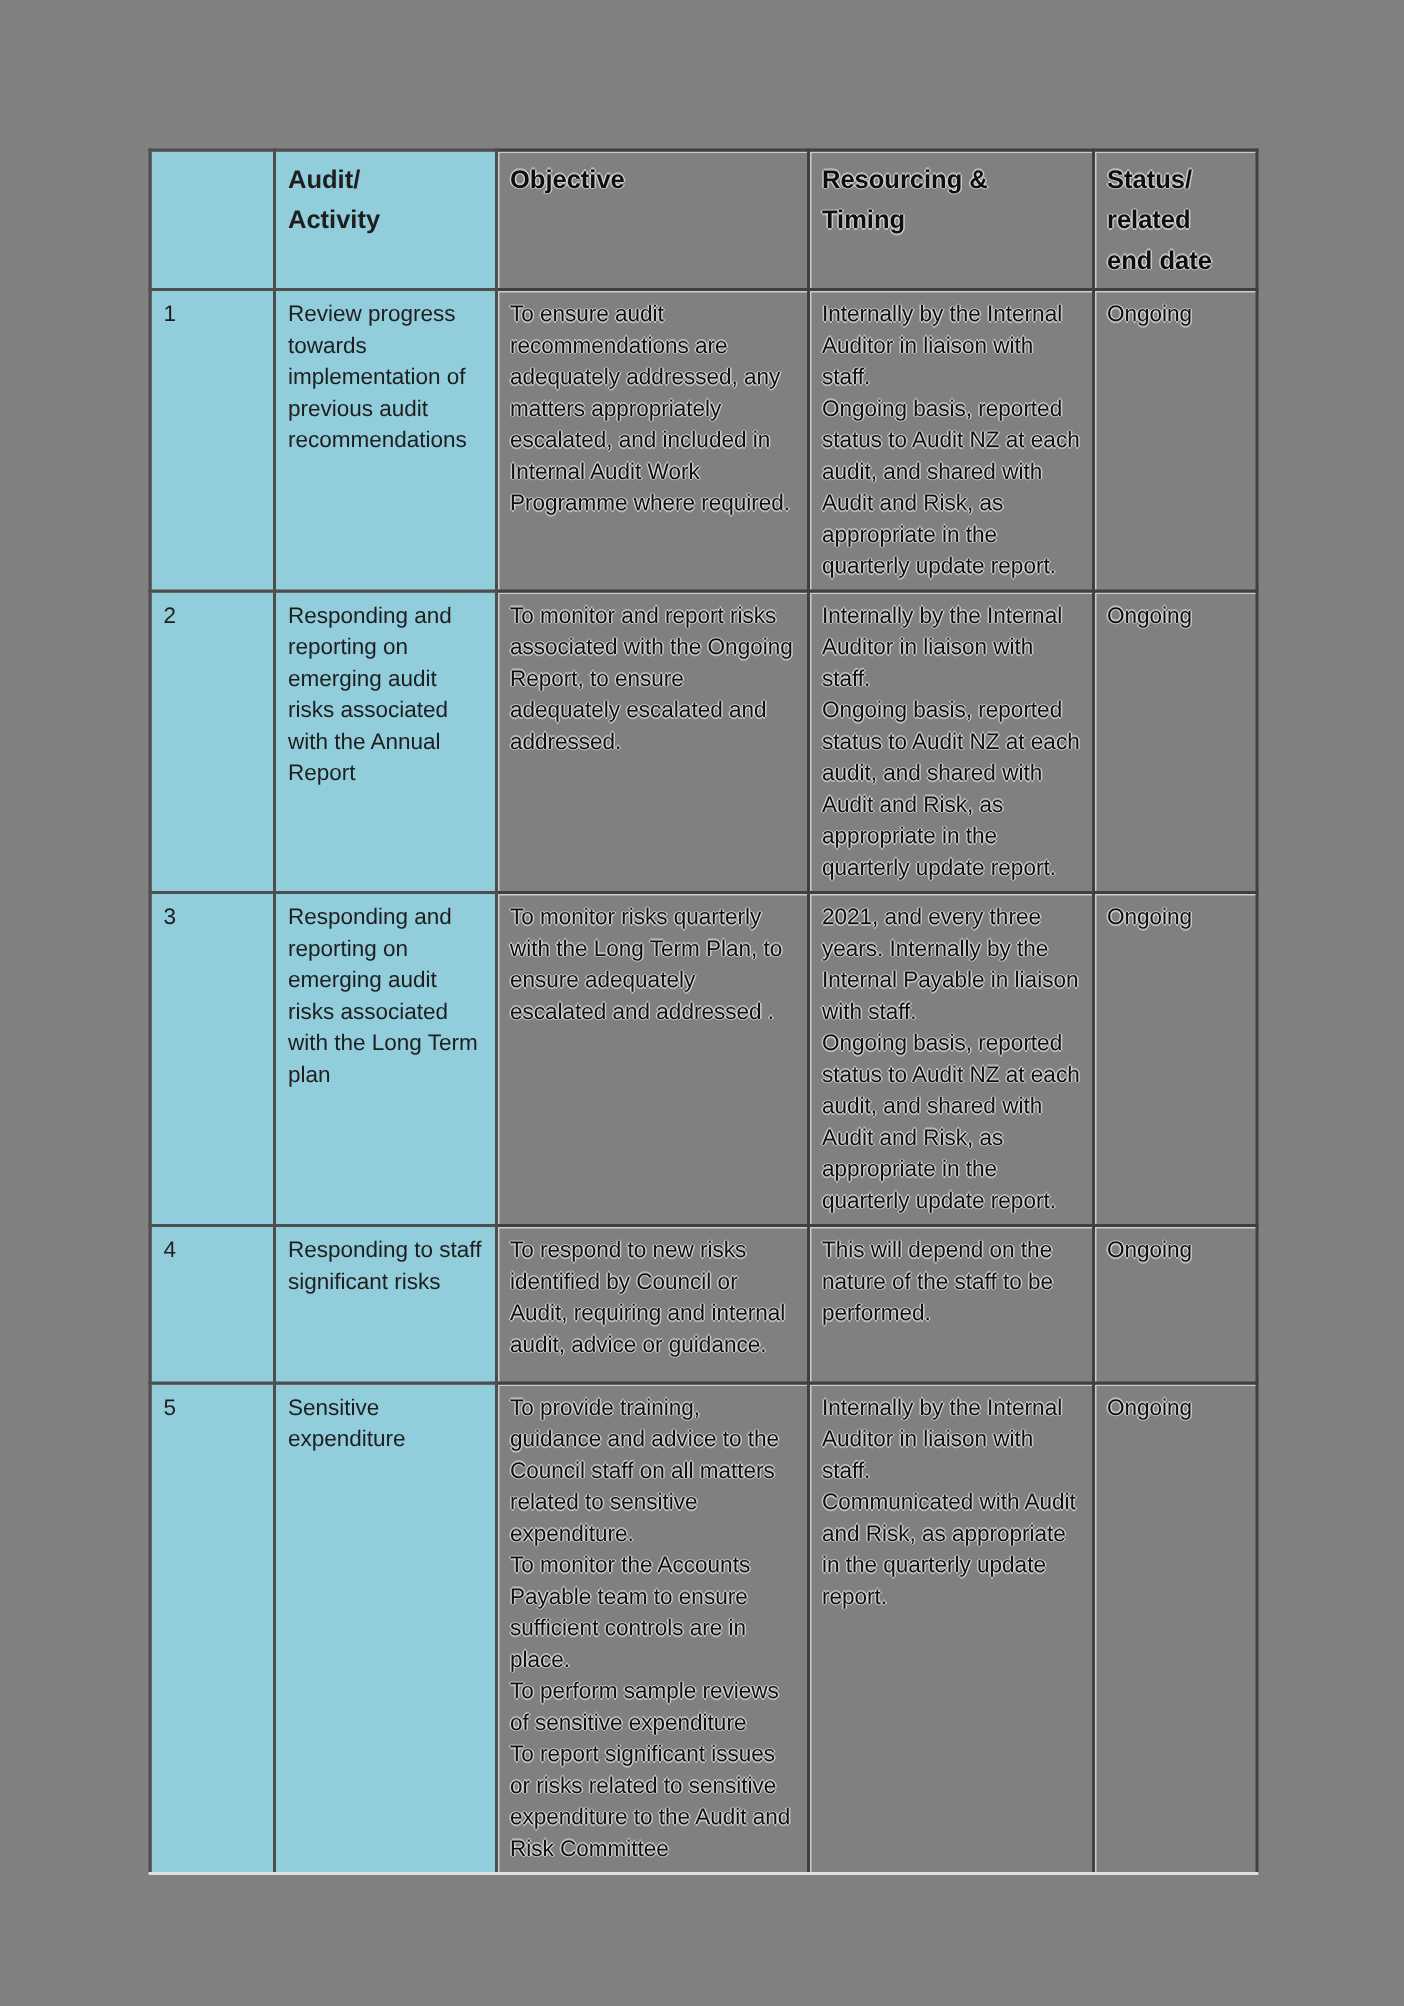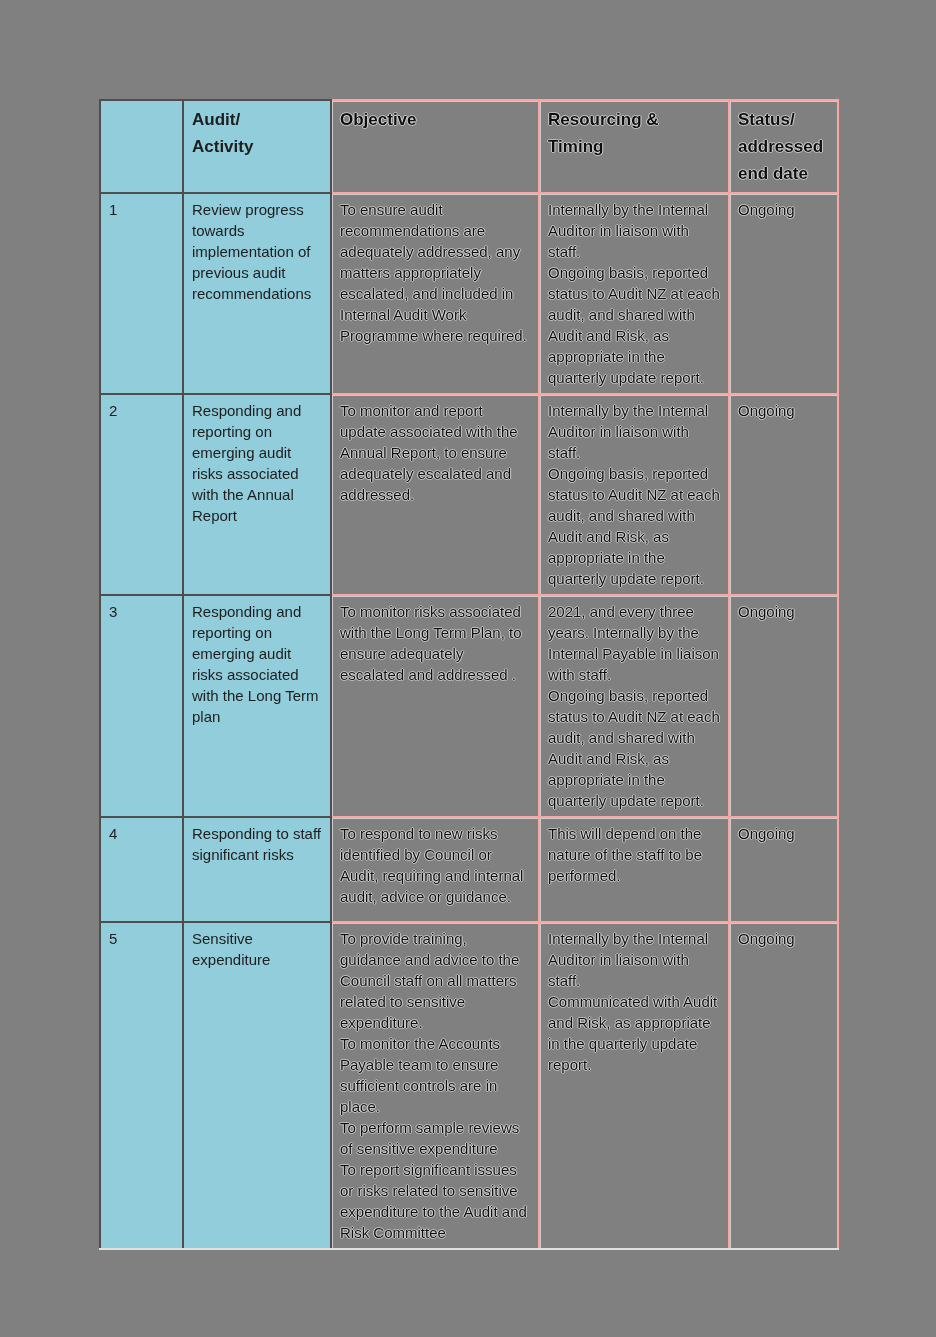--- a/index.html
+++ b/index.html
@@ -40,21 +40,21 @@
   }
   
   .blue{
     background:#92CDDC;
     border:2px solid #4e4e4e;
     color:#1e1e1e;
   }
   
   .gray{
     background:transparent;
-    border:2px solid #fca5a5;
+    border:2px solid #404040;
     box-shadow:inset 1px 1px 0 rgba(255,255,255,0.6);
     color:#0e0e0e;
     text-shadow:
       1px 0 0 rgba(255,255,255,0.55),
       -1px 0 0 rgba(255,255,255,0.55),
       0 1px 0 rgba(255,255,255,0.45),
       0 -1px 0 rgba(255,255,255,0.45);
   }
   th{font-weight:700;font-size:17px;line-height:27px;}
   th.blue{text-shadow:none;margin-top:43px;}
@@ -73,46 +73,46 @@
   </colgroup>
   <tbody>
     <tr class="r-head">
       <th class="blue"></th>
       <th class="blue">Audit/
 Activity</th>
       <th class="gray">Objective</th>
       <th class="gray">Resourcing &amp;
 Timing</th>
       <th class="gray">Status/
-addressed
+related
 end date</th>
     </tr>
 
     <tr class="r-1">
       <td class="blue">1</td>
       <td class="blue">Review progress towards implementation of previous audit recommendations</td>
       <td class="gray">To ensure audit recommendations are adequately addressed, any matters appropriately escalated, and included in Internal Audit Work Programme where required.</td>
       <td class="gray">Internally by the Internal Auditor in liaison with staff.
 Ongoing basis, reported status to Audit NZ at each audit, and shared with Audit and Risk, as appropriate in the quarterly update report.</td>
       <td class="gray">Ongoing</td>
     </tr>
 
     <tr class="r-2">
       <td class="blue">2</td>
       <td class="blue">Responding and reporting on emerging audit risks associated with the Annual Report</td>
-      <td class="gray">To monitor and report update associated with the Annual Report, to ensure adequately escalated and addressed.</td>
+      <td class="gray">To monitor and report risks associated with the Ongoing Report, to ensure adequately escalated and addressed.</td>
       <td class="gray">Internally by the Internal Auditor in liaison with staff.
 Ongoing basis, reported status to Audit NZ at each audit, and shared with Audit and Risk, as appropriate in the quarterly update report.</td>
       <td class="gray">Ongoing</td>
     </tr>
 
     <tr class="r-3">
       <td class="blue">3</td>
       <td class="blue">Responding and reporting on emerging audit risks associated with the Long Term plan</td>
-      <td class="gray">To monitor risks associated with the Long Term Plan, to ensure adequately escalated and addressed .</td>
+      <td class="gray">To monitor risks quarterly with the Long Term Plan, to ensure adequately escalated and addressed .</td>
       <td class="gray">2021, and every three years. Internally by the Internal Payable in liaison with staff.
 Ongoing basis, reported status to Audit NZ at each audit, and shared with Audit and Risk, as appropriate in the quarterly update report.</td>
       <td class="gray">Ongoing</td>
     </tr>
 
     <tr class="r-4">
       <td class="blue">4</td>
       <td class="blue">Responding to staff significant risks</td>
       <td class="gray">To respond to new risks identified by Council or Audit, requiring and internal audit, advice or guidance.</td>
       <td class="gray">This will depend on the nature of the staff to be performed.</td>

